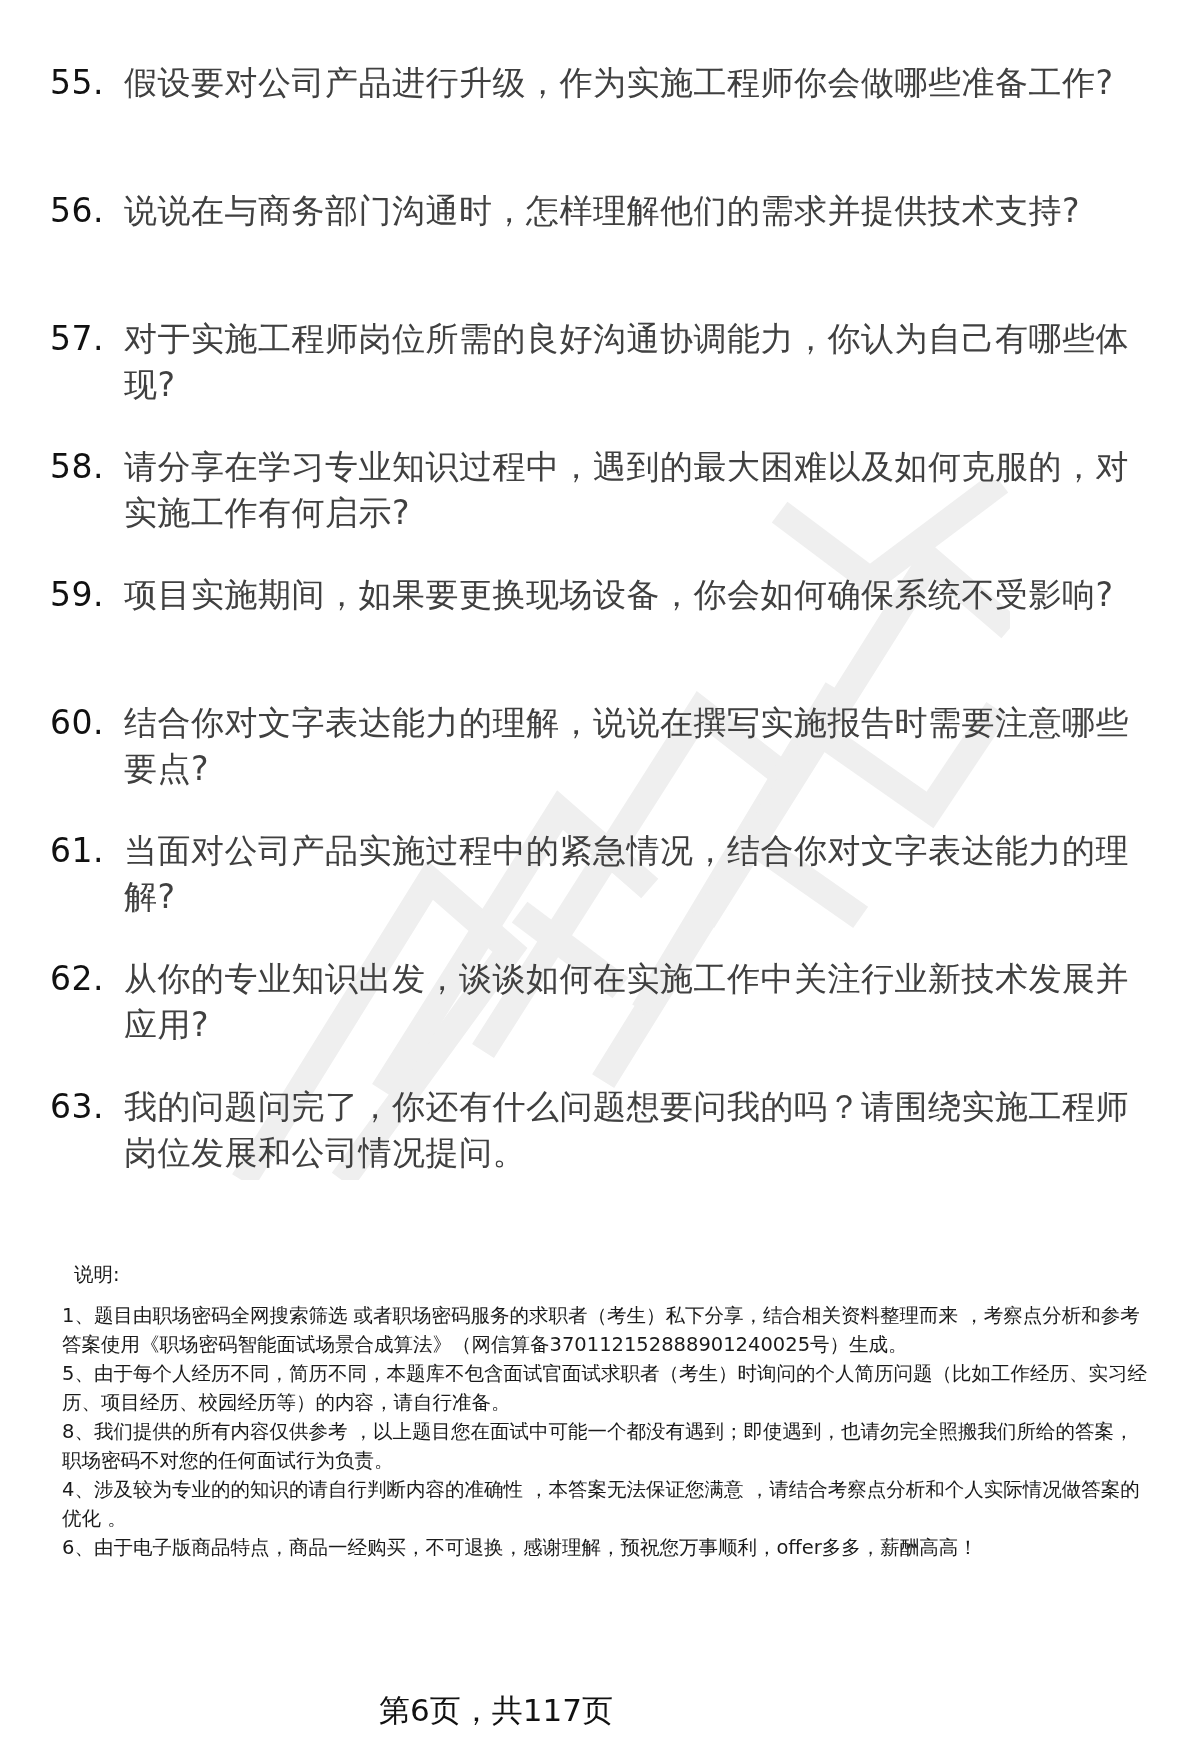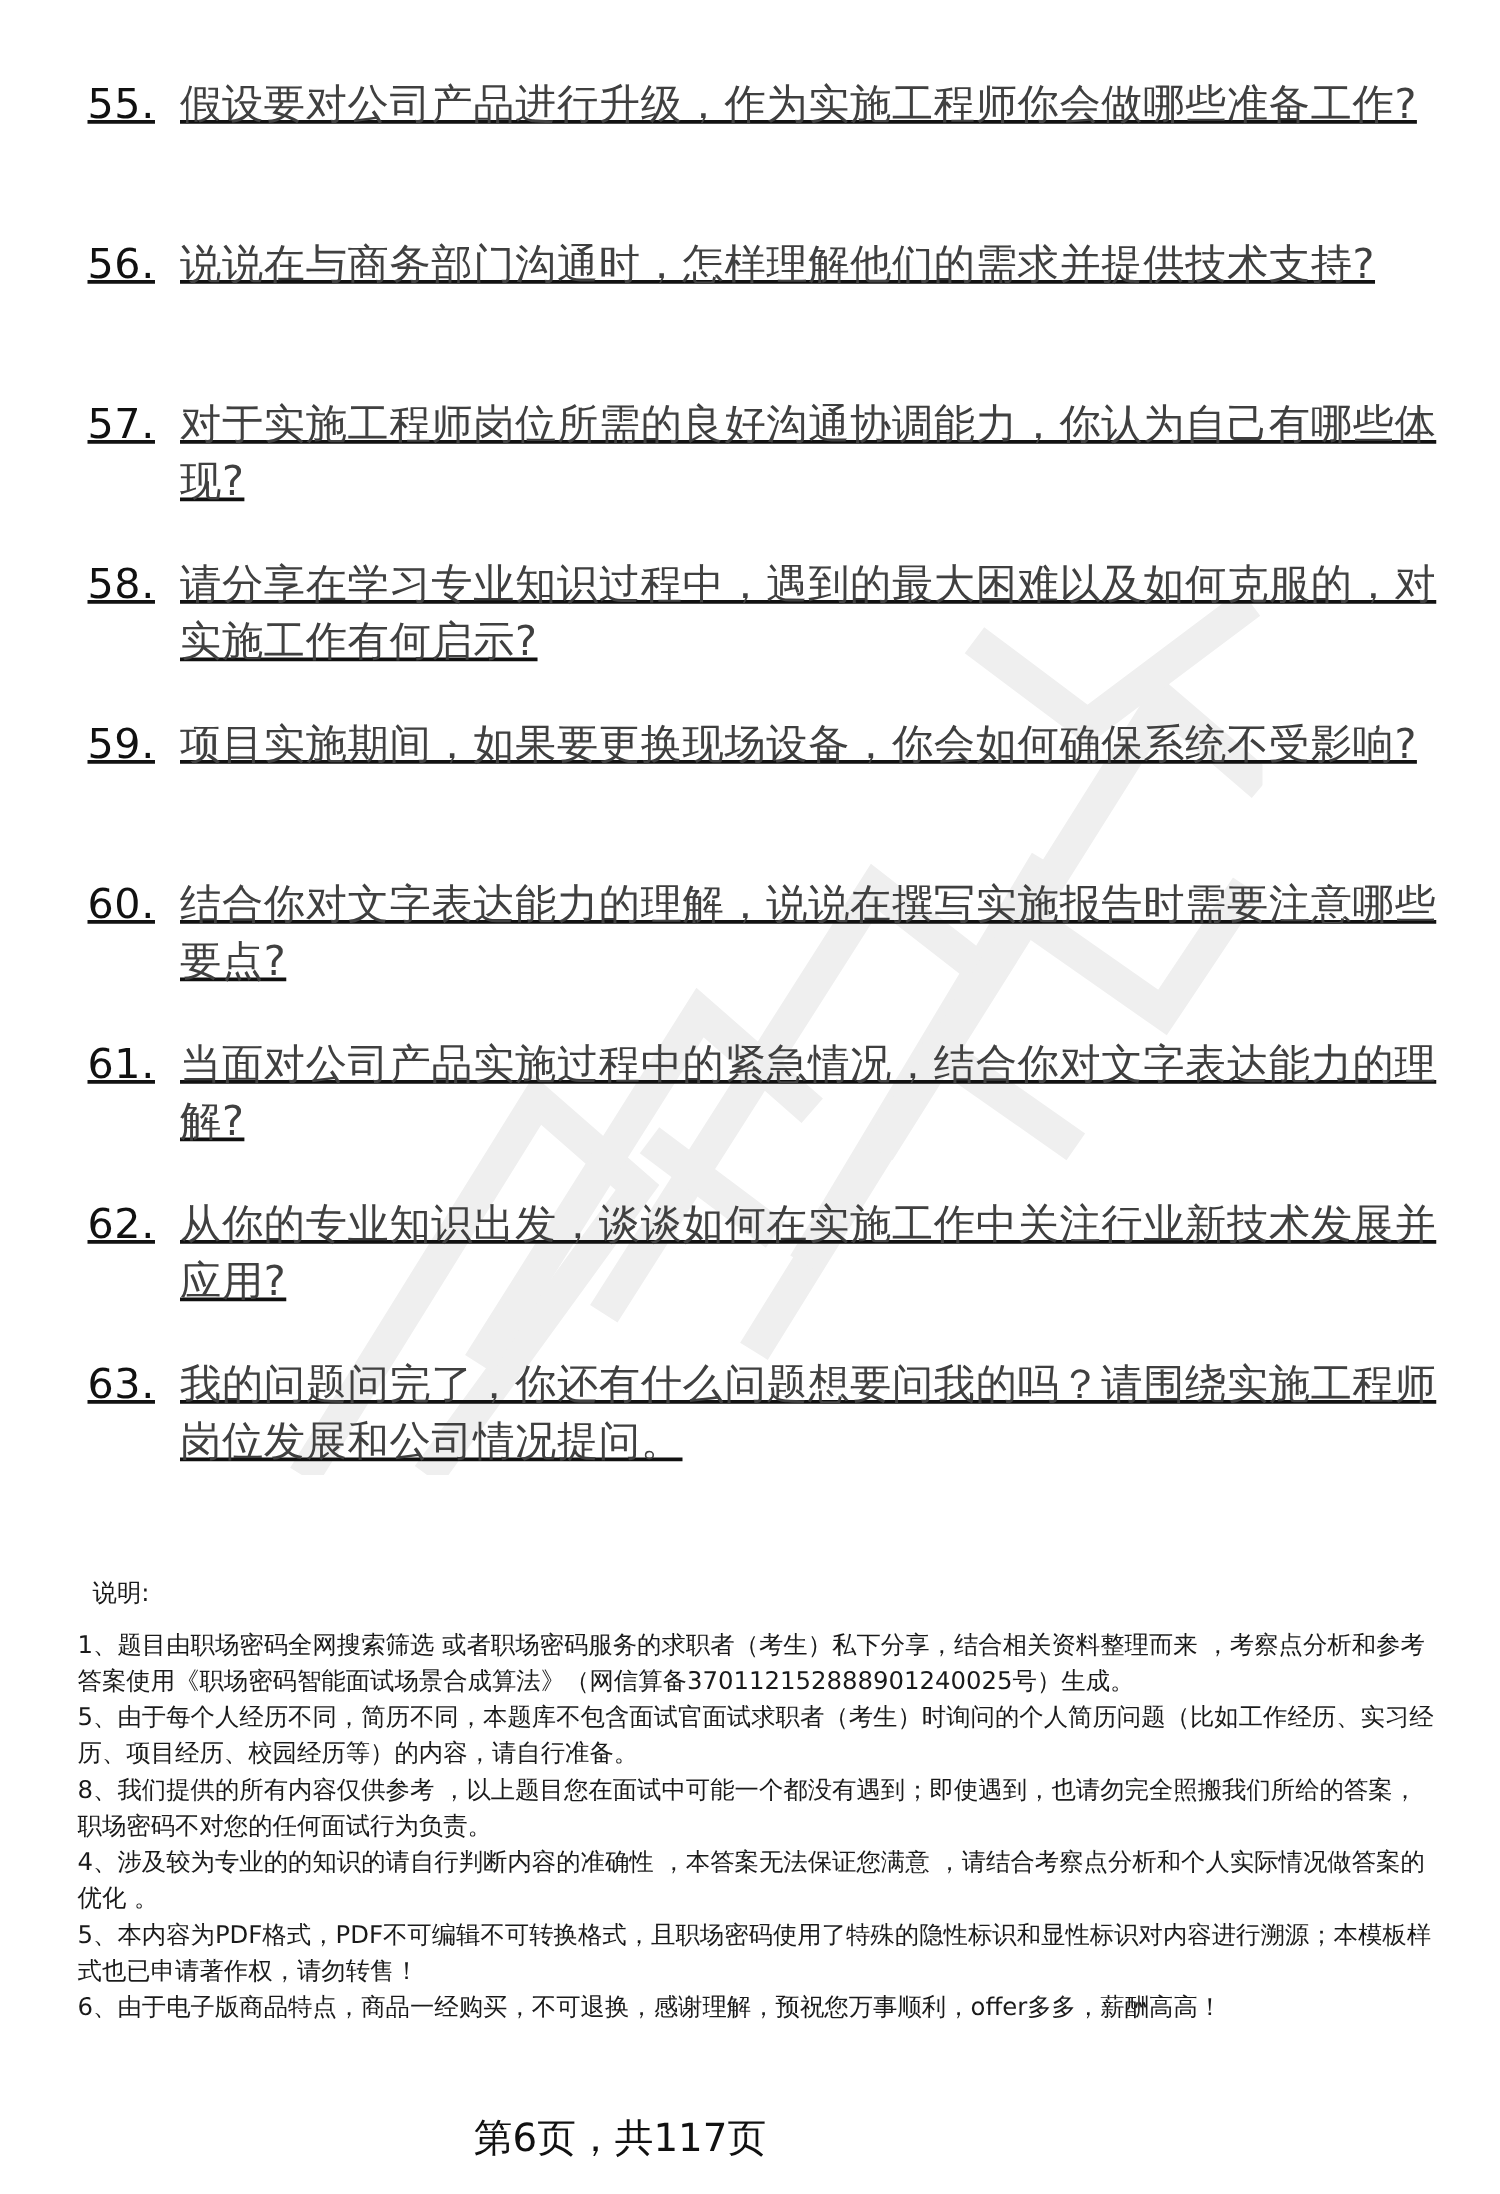--- a/index.html
+++ b/index.html
@@ -23,24 +23,23 @@
       height: 700px;
       pointer-events: none;
       z-index: 0;
     }
     .page {
       position: relative;
       z-index: 1;
     }
     .questions {
       position: absolute;
-      left: 70px;
+      left: 50px;
       top: 60px;
       width: 1090px;
-      text-decoration: underline;
     }
     .question {
       display: flex;
       align-items: flex-start;
       font-size: 33px;
       line-height: 46px;
       letter-spacing: 0.5px;
       margin-bottom: 36px;
       height: 92px;
     }
@@ -138,19 +137,18 @@
       <span class="q-text">我的问题问完了，你还有什么问题想要问我的吗？请围绕实施工程师岗位发展和公司情况提问。</span>
     </div>
   </div>
 
   <div class="notes">
     <p class="notes-title">说明:</p>
     <p class="note-item">1、题目由职场密码全网搜索筛选 或者职场密码服务的求职者（考生）私下分享，结合相关资料整理而来 ，考察点分析和参考答案使用《职场密码智能面试场景合成算法》（网信算备370112152888901240025号）生成。</p>
     <p class="note-item">5、由于每个人经历不同，简历不同，本题库不包含面试官面试求职者（考生）时询问的个人简历问题（比如工作经历、实习经历、项目经历、校园经历等）的内容，请自行准备。</p>
     <p class="note-item">8、我们提供的所有内容仅供参考 ，以上题目您在面试中可能一个都没有遇到；即使遇到，也请勿完全照搬我们所给的答案，职场密码不对您的任何面试行为负责。</p>
     <p class="note-item">4、涉及较为专业的的知识的请自行判断内容的准确性 ，本答案无法保证您满意 ，请结合考察点分析和个人实际情况做答案的优化 。</p>
-    <p class="note-item">5、本内容为PDF格式，PDF不可编辑不可转换格式，且职场密码使用了特殊的隐性标识和显性标识对内容进行溯源；本模板样式也已申请著作权，请勿转售！</p>
     <p class="note-item">6、由于电子版商品特点，商品一经购买，不可退换，感谢理解，预祝您万事顺利，offer多多，薪酬高高！</p>
   </div>
 
   <div class="page-footer">第6页，共117页</div>
 
 </div>
 
 </body></html>

